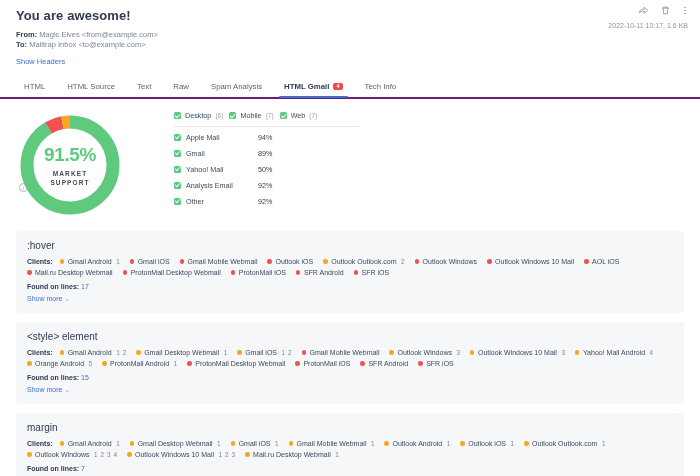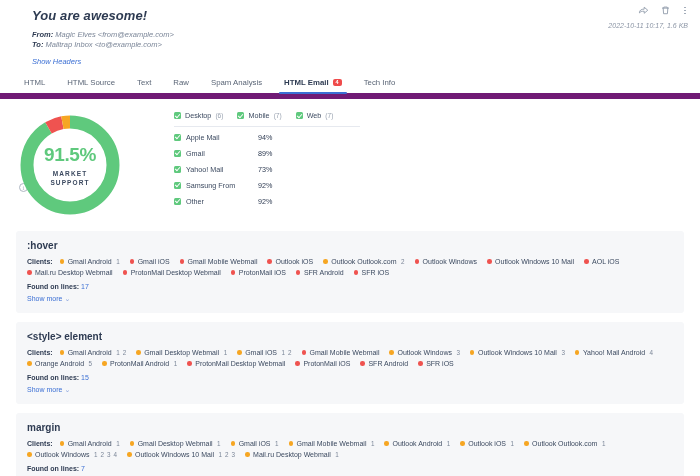--- a/index.html
+++ b/index.html
@@ -6,21 +6,21 @@
   html, body {
     width: 700px; height: 476px;
     background: #ffffff;
     font-family: "Liberation Sans", sans-serif;
     color: #2f3a4a;
     overflow: hidden;
   }
   .page { position: relative; width: 700px; height: 476px; }
 
   
-  .mail-header { padding: 8px 16px 0 32px; position: relative; font-style: italic; }
+  .mail-header { padding: 8px 16px 0 16px; position: relative; }
   .subject {
     font-size: 13px; font-weight: bold; color: #2e3b52;
     letter-spacing: .1px; margin-bottom: 7px;
   }
   .addr-line { font-size: 7.5px; color: #7b8698; line-height: 10px; }
   .addr-line b { color: #2e3b52; font-weight: bold; }
   .show-headers {
     display: inline-block; margin-top: 7px;
     font-size: 7.5px; color: #3b6fd4; cursor: pointer;
   }
@@ -35,21 +35,21 @@
   .dots i { width: 1.6px; height: 1.6px; background: #97a1b0; border-radius: 50%; display: block; }
   .meta-date {
     position: absolute; right: 12px; top: 22px;
     font-size: 7px; color: #8b95a5; white-space: nowrap;
   }
 
   
   .tabs {
     display: flex; align-items: flex-end; gap: 0;
     padding: 0 16px; margin-top: 9px;
-    border-bottom: 6px solid #701a75;
+    border-bottom: 2px solid #701a75;
     height: 22px;
   }
   .tab {
     font-size: 7.8px; color: #5a6576; padding: 0 11px 6px 11px;
     position: relative; cursor: pointer; white-space: nowrap;
     display: flex; align-items: center; gap: 4px;
   }
   .tab:first-child { padding-left: 8px; }
   .tab.active { color: #2e3b52; font-weight: bold; }
   .tab.active:after {
@@ -80,21 +80,21 @@
     position: absolute; inset: 0; display: flex; flex-direction: column;
     align-items: center; justify-content: center; text-align: center;
   }
   .donut-pct { font-size: 19px; font-weight: bold; color: #5fc97d; letter-spacing: -.4px; }
   .donut-sub {
     font-size: 6.5px; font-weight: bold; color: #3c4a60;
     letter-spacing: 1.1px; line-height: 9px; margin-top: 3px;
   }
 
   .clients-panel { flex: 1; padding-top: 4px; padding-left: 8px; }
-  .filters { display: flex; gap: 14px; align-items: center; padding-bottom: 6px; }
+  .filters { display: flex; gap: 6px; align-items: center; padding-bottom: 6px; }
   .filter { display: flex; align-items: center; gap: 4px; font-size: 7.2px; color: #3c4a60; cursor: pointer; }
   .filter .cnt { color: #9aa3b1; font-size: 6.6px; }
   .chk {
     width: 7px; height: 7px; border-radius: 1.5px; background: #5fc97d;
     position: relative; flex: 0 0 auto;
   }
   .chk:after {
     content: ""; position: absolute; left: 1.9px; top: .6px;
     width: 2.2px; height: 4px; border: solid #fff; border-width: 0 1.2px 1.2px 0;
     transform: rotate(42deg);
@@ -102,21 +102,21 @@
   .divider-line { height: 1px; background: #e6e9ef; width: 186px; margin-bottom: 2px; }
   .client-row {
     display: flex; align-items: center; height: 16px; font-size: 7.2px; color: #3c4a60;
   }
   .client-row .nm { display: flex; align-items: center; gap: 5px; width: 84px; }
   .client-row .pc { font-weight: normal; font-size: 7.2px; color: #2e3b52; }
 
   
   .cards { padding: 0 16px; margin-top: 12px; display: flex; flex-direction: column; gap: 9px; }
   .card { background: #f6f7f9; border-radius: 3px; padding: 9px 11px 10px 11px; }
-  .card-title { font-size: 10px; font-weight: bold; color: #2e3b52; margin-bottom: 7px; }
+  .card-title { font-size: 10px; font-weight: normal; color: #2e3b52; margin-bottom: 7px; }
   .clients-line { display: flex; flex-wrap: wrap; align-items: center; row-gap: 4px; }
   .clients-label { font-size: 7px; font-weight: bold; color: #2e3b52; margin-right: 7px; }
   .client-chip { display: flex; align-items: center; gap: 3.5px; margin-right: 10px; font-size: 7px; color: #3c4a60; white-space: nowrap; cursor: pointer; }
   .dot { width: 4.5px; height: 4.5px; border-radius: 50%; flex: 0 0 auto; }
   .dot.red { background: #ef5350; }
   .dot.orange { background: #f6a623; }
   .lines { display: flex; gap: 3px; margin-left: 1px; }
   .lines span { font-size: 6.3px; color: #7b8698; }
   .found { font-size: 7px; color: #2e3b52; font-weight: bold; margin-top: 7px; }
   .found .num { color: #3b6fd4; font-weight: normal; margin-left: 2px; }
@@ -172,21 +172,21 @@
     <div class="tab">
       <span>Text</span>
     </div>
     <div class="tab">
       <span>Raw</span>
     </div>
     <div class="tab">
       <span>Spam Analysis</span>
     </div>
     <div class="tab active">
-      <span>HTML Email</span>
+      <span>HTML Gmail</span>
       <span class="tab-badge">4</span>
     </div>
     <div class="tab">
       <span>Tech Info</span>
     </div>
   </div>
 
   <div class="summary">
     <div class="info-icon">i</div>
 
@@ -239,26 +239,26 @@
             <span class="chk"></span>
           <span>Gmail</span>
           </span>
         <span class="pc">89%</span>
       </div>
       <div class="client-row">
         <span class="nm">
             <span class="chk"></span>
           <span>Yahoo! Mail</span>
           </span>
-        <span class="pc">73%</span>
+        <span class="pc">50%</span>
       </div>
       <div class="client-row">
         <span class="nm">
             <span class="chk"></span>
-          <span>Samsung From</span>
+          <span>Analysis Email</span>
           </span>
         <span class="pc">92%</span>
       </div>
       <div class="client-row">
         <span class="nm">
             <span class="chk"></span>
           <span>Other</span>
           </span>
         <span class="pc">92%</span>
       </div>

